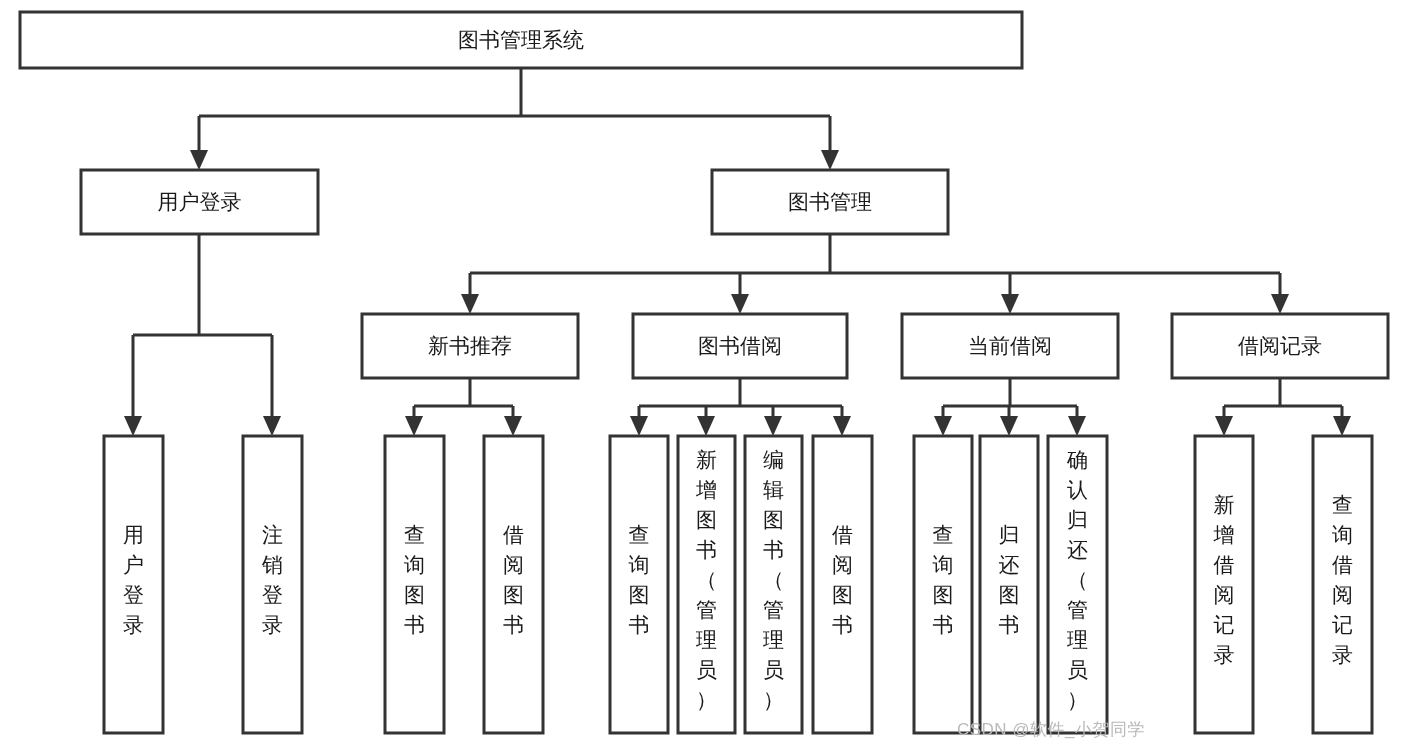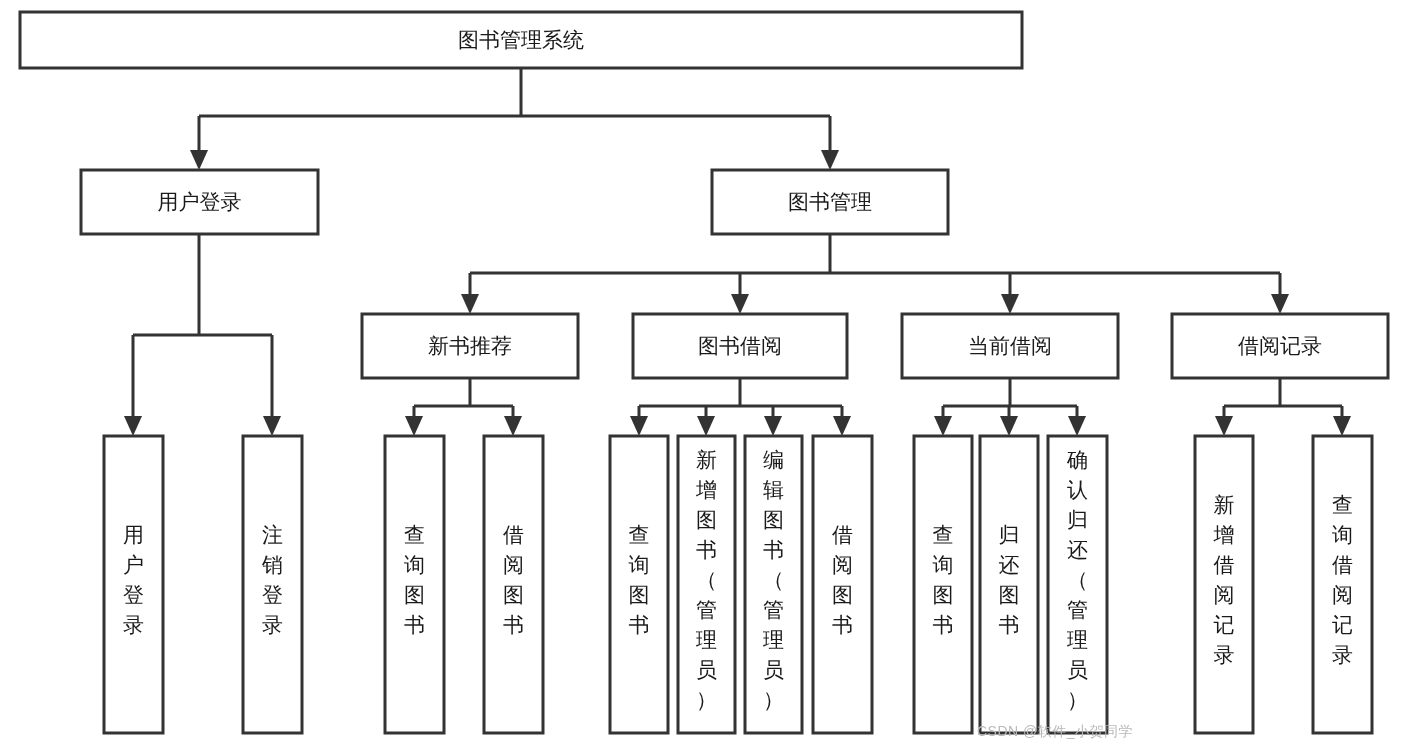--- a/index.html
+++ b/index.html
@@ -51,24 +51,24 @@
     stroke-width: 3;
     fill: none;
     stroke-linecap: butt;
   }
   .arrow-head {
     fill: #333333;
     stroke: none;
   }
   .watermark-text {
     position: absolute;
-    right: 20px;
+    right: 8px;
     bottom: 6px;
     font-family: "Liberation Sans", "DejaVu Sans", sans-serif;
-    font-size: 14px;
+    font-size: 17px;
     color: #b9b9b9;
     white-space: nowrap;
     letter-spacing: 0.5px;
     user-select: none;
   }
 </style>
 </head>
 <body>
 
 <div id="diagram-root">

